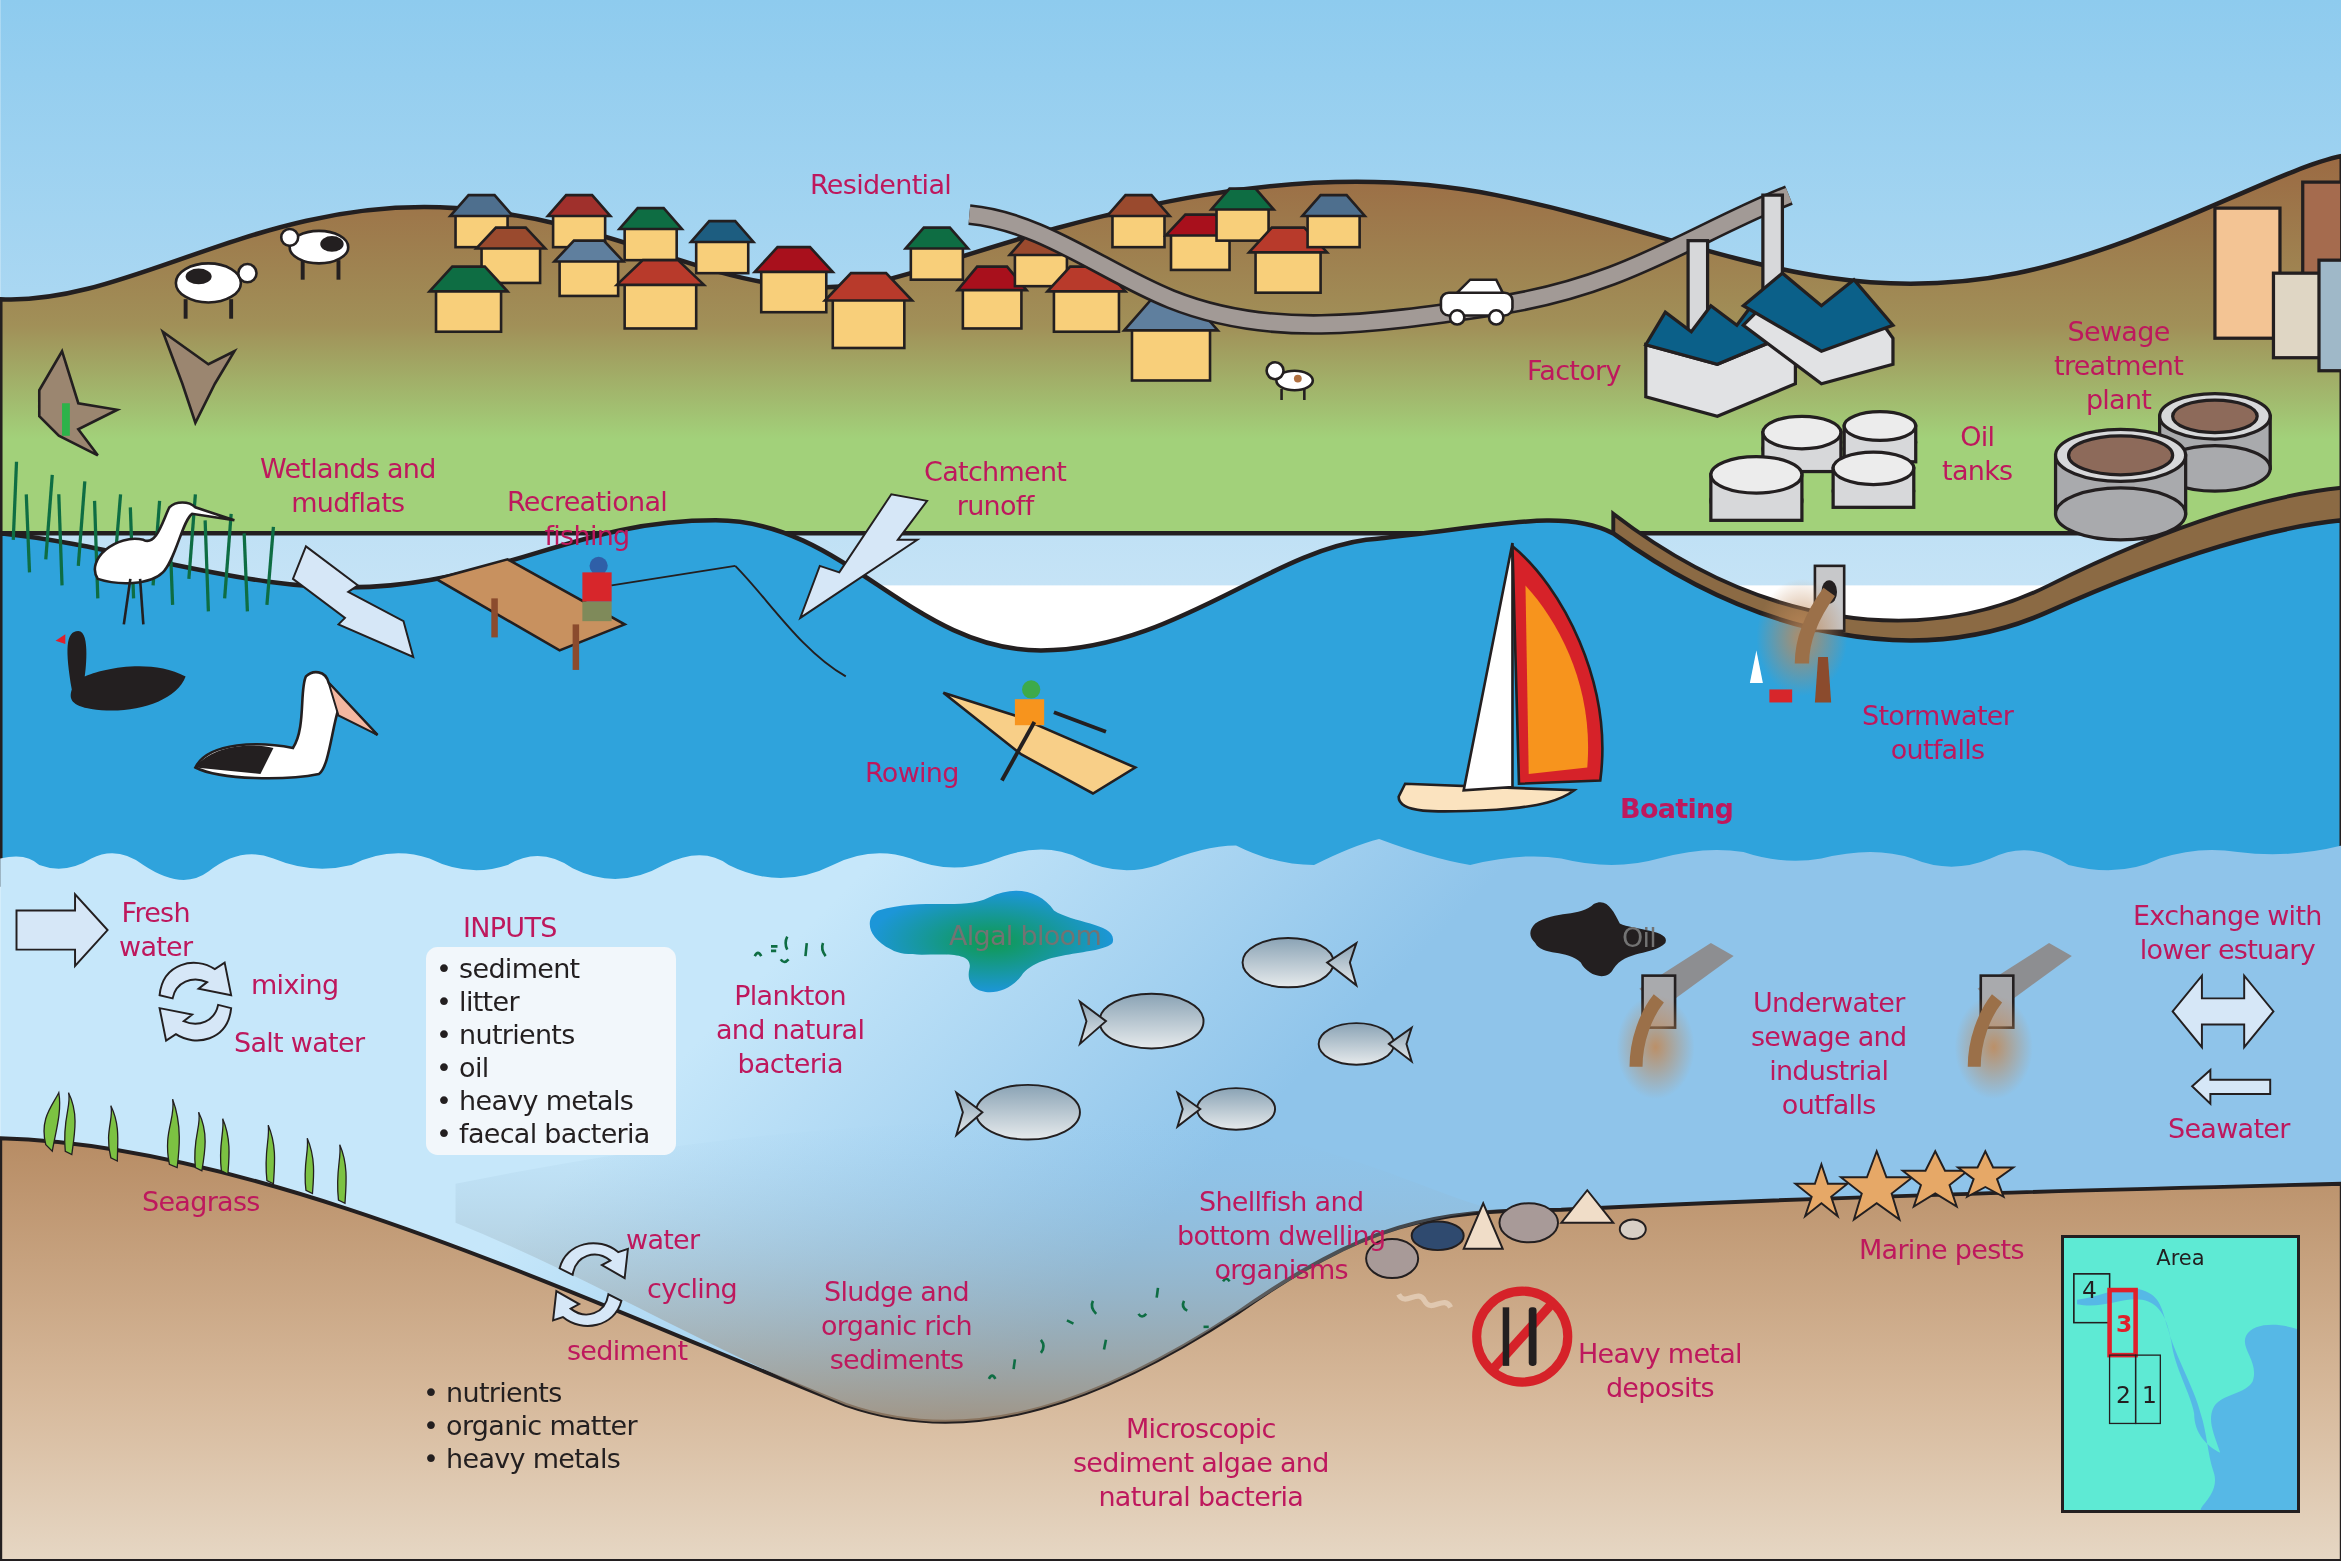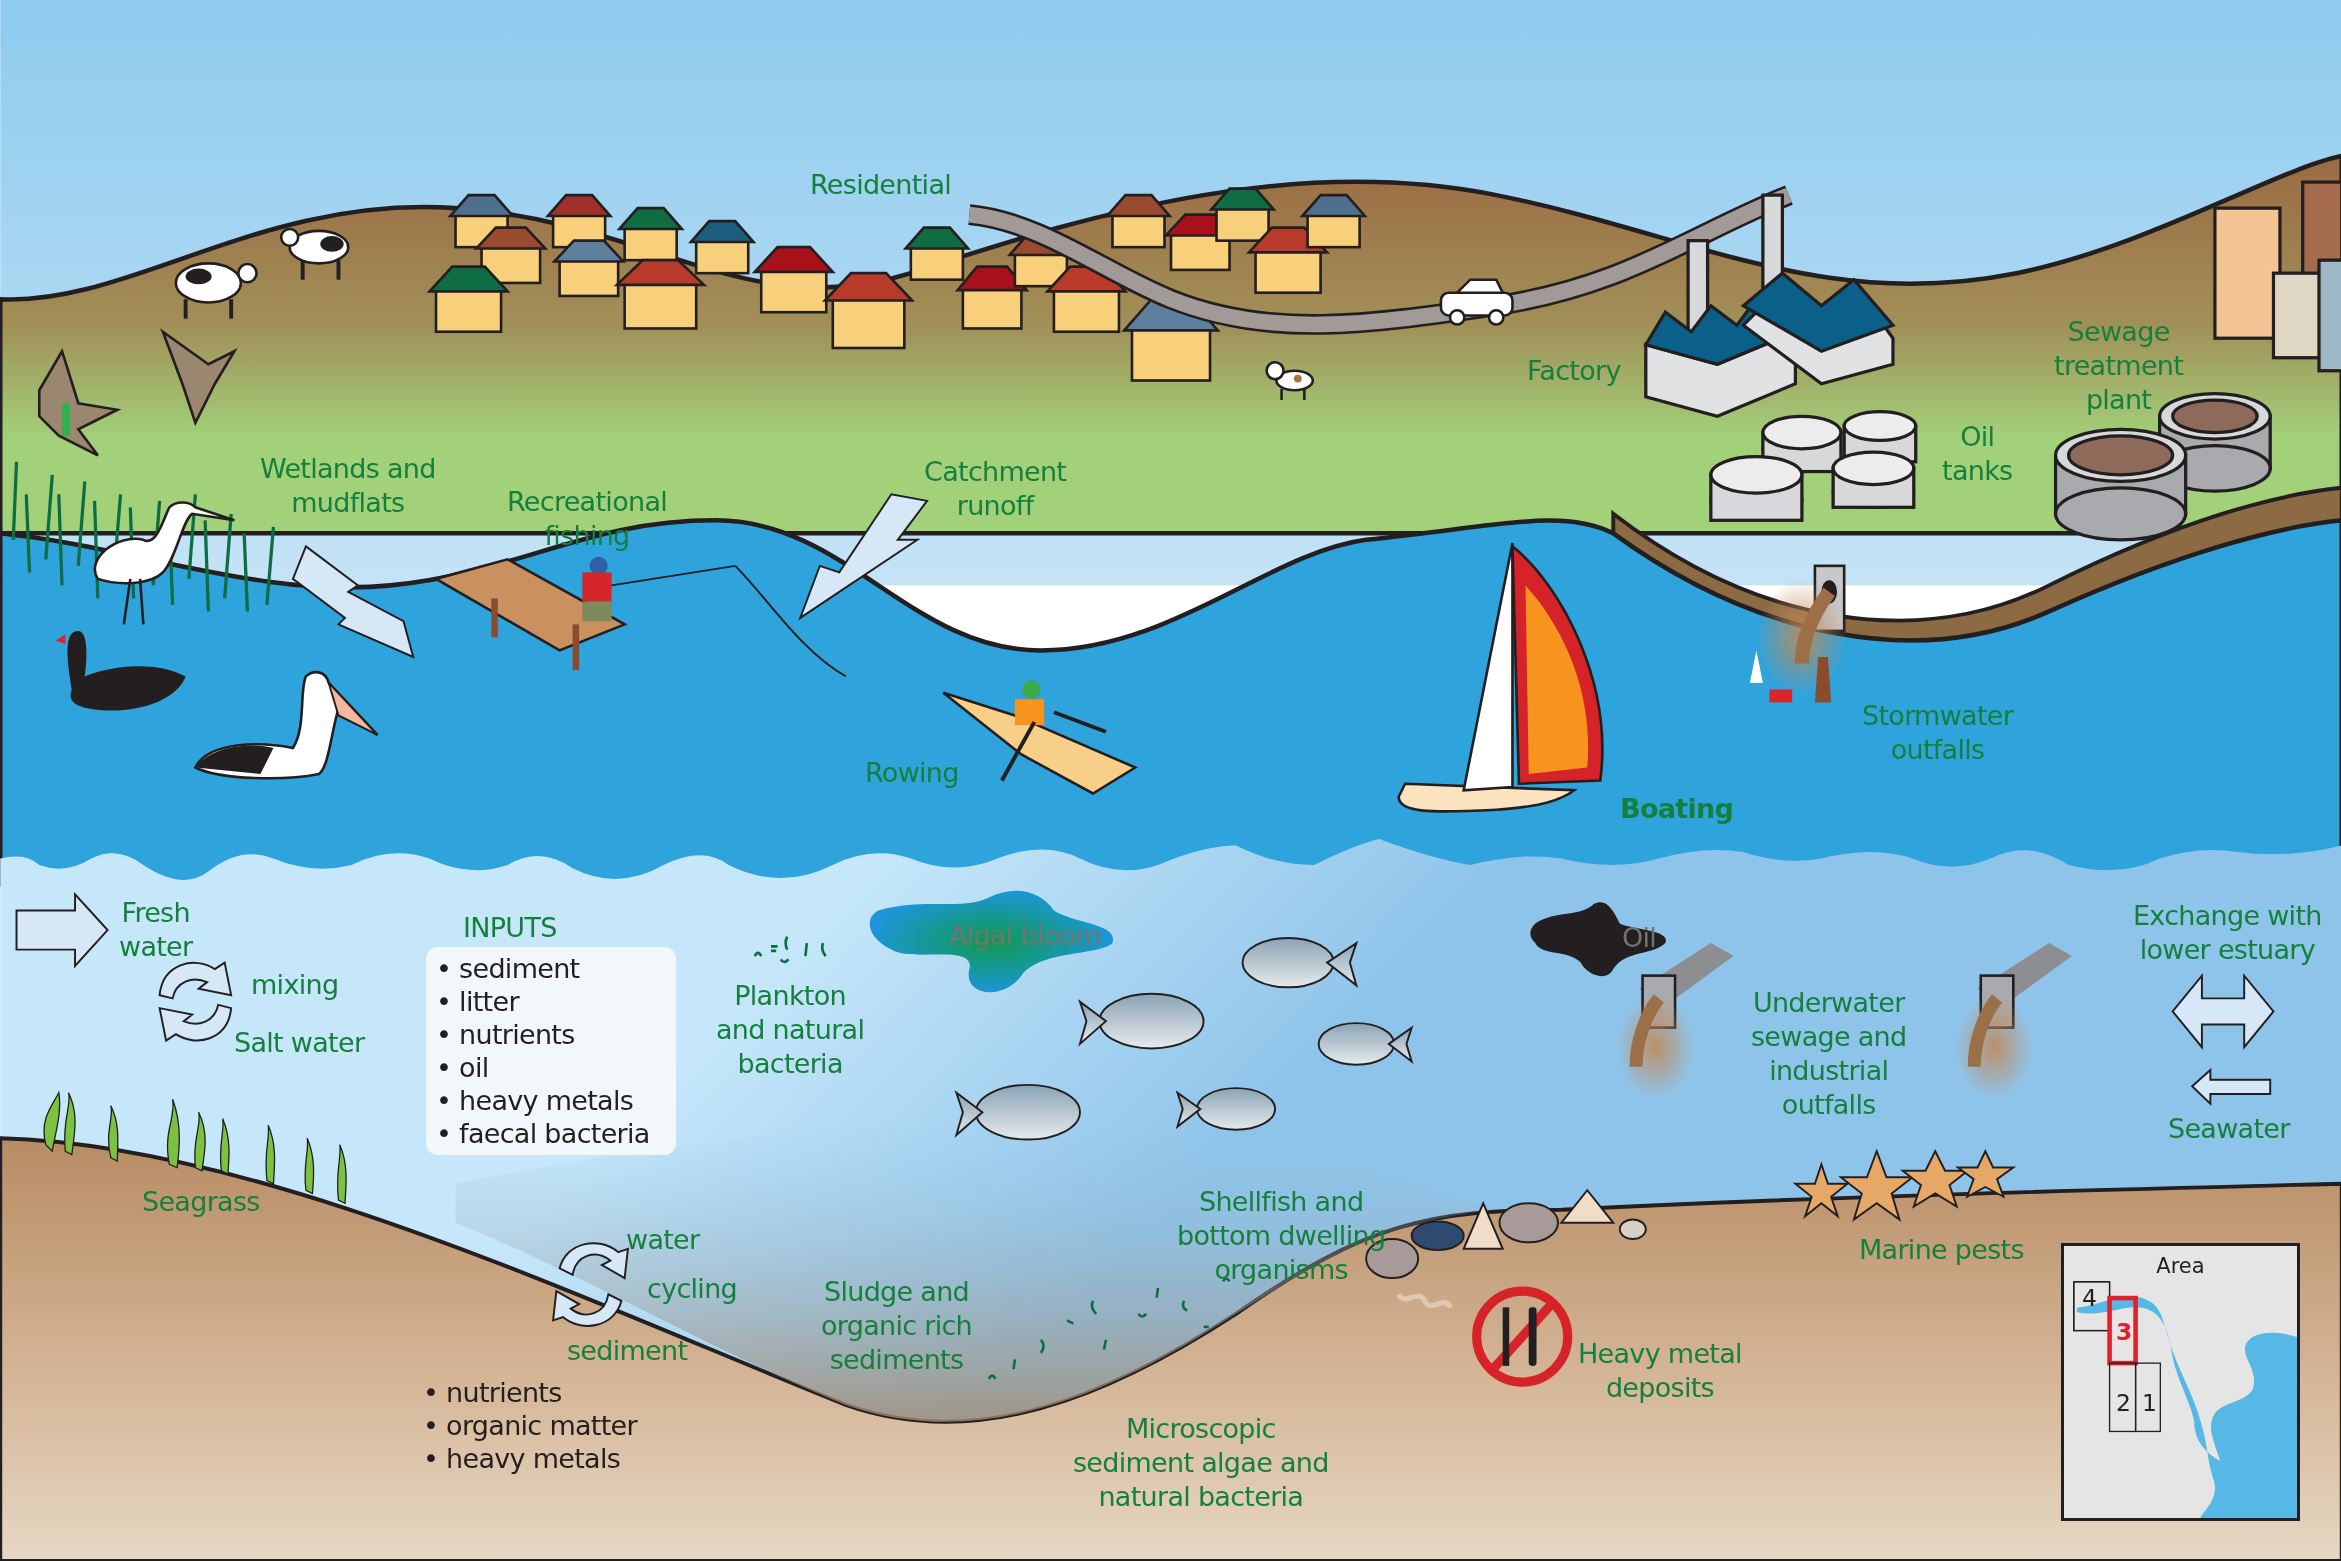--- a/index.html
+++ b/index.html
@@ -1,24 +1,24 @@
 <!DOCTYPE html>
 <html style="font-size:10.4px"><head>
   <meta charset="utf-8">
   <style>
     html, body { margin: 0; padding: 0; }
     body { width: 2342px; height: 1561px; overflow: hidden; position: relative; font-family: "DejaVu Sans", sans-serif; }
     #scene { position: absolute; left: 0; top: 0; width: 2342px; height: 1561px; }
-    .lbl { position: absolute; color: #15803d; font-family: "DejaVu Sans", sans-serif; font-size: 27px; line-height: 34px; text-align: center; white-space: nowrap; letter-spacing: -0.7px; }
+    .lbl { position: absolute; color: #be185d; font-family: "DejaVu Sans", sans-serif; font-size: 27px; line-height: 34px; text-align: center; white-space: nowrap; letter-spacing: -0.7px; }
     .lbl.left { text-align: center; }
     .lbl.white { color: #737373; margin-left: 35px; }
     .inputs-box { position: absolute; left: 426px; top: 947px; width: 250px; height: 208px; background: #f2f7fb; border-radius: 11.7px; }
     .list { position: absolute; font-family: "DejaVu Sans", sans-serif; font-size: 27px; line-height: 33px; color: #231f20; letter-spacing: -0.7px; }
     .list div::before { content: "\2022\00a0"; }
-    .map-box { position: absolute; left: 2061px; top: 1235px; width: 233px; height: 272px; background: #e5e5e5; border: 3.3px solid #231f20; margin-top: 8px; }
+    .map-box { position: absolute; left: 2061px; top: 1235px; width: 233px; height: 272px; background: #5eead4; border: 3.3px solid #231f20; }
     .map-title { position: absolute; left: 0; top: 7.8px; width: 100%; text-align: center; font-size: 21px; color: #231f20; font-family: "DejaVu Sans", sans-serif; }
     .map-num { position: absolute; font-size: 23.4px; color: #231f20; font-family: "DejaVu Sans", sans-serif; }
     .map-num.active { color: #e0202b; font-weight: bold; }
   </style>
 </head>
 <body>
 
 <svg id="scene" viewBox="0 0 3600 2400" xmlns="http://www.w3.org/2000/svg">
   <defs>
     <linearGradient id="sky" x1="0" y1="0" x2="0" y2="1">

